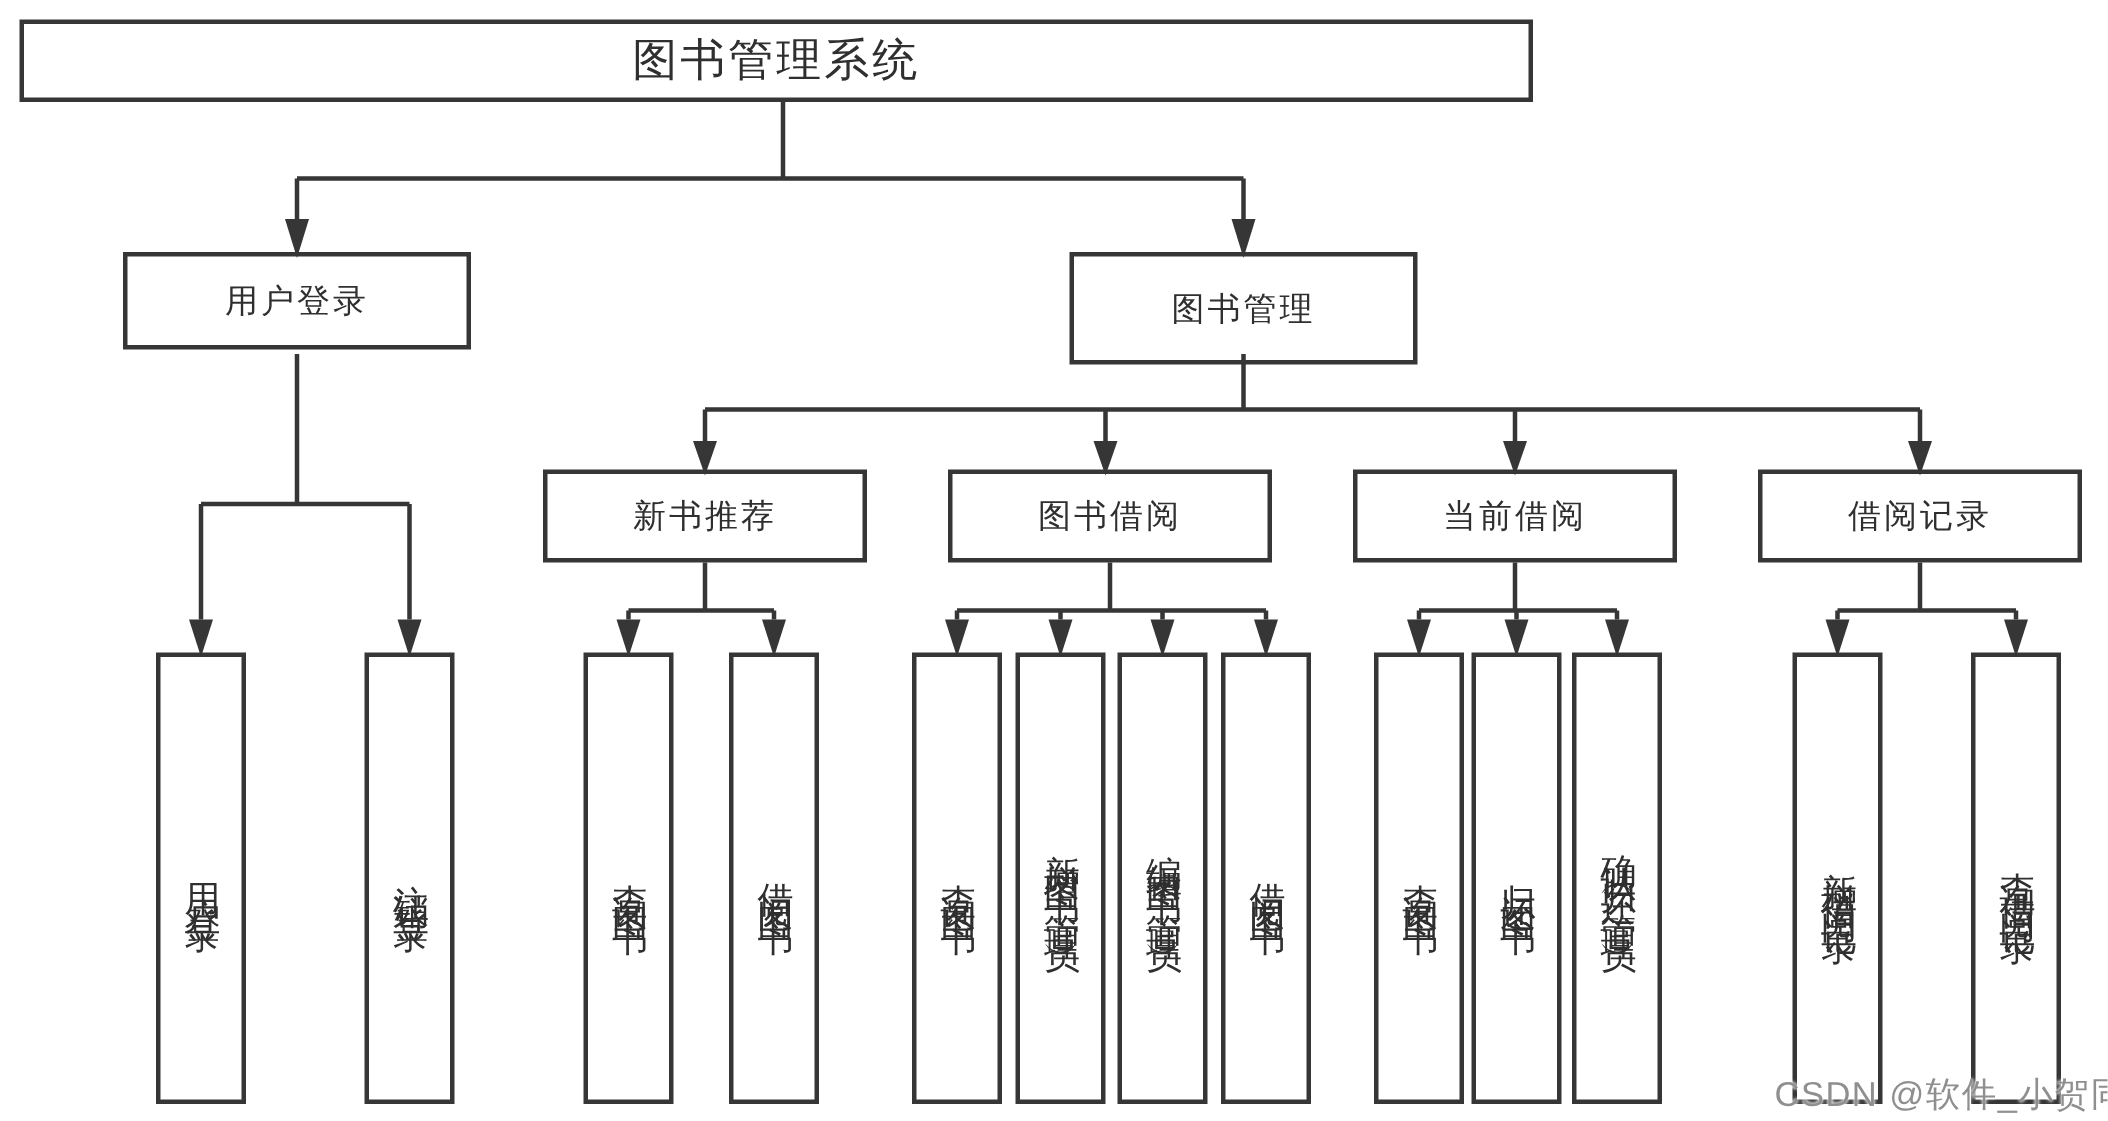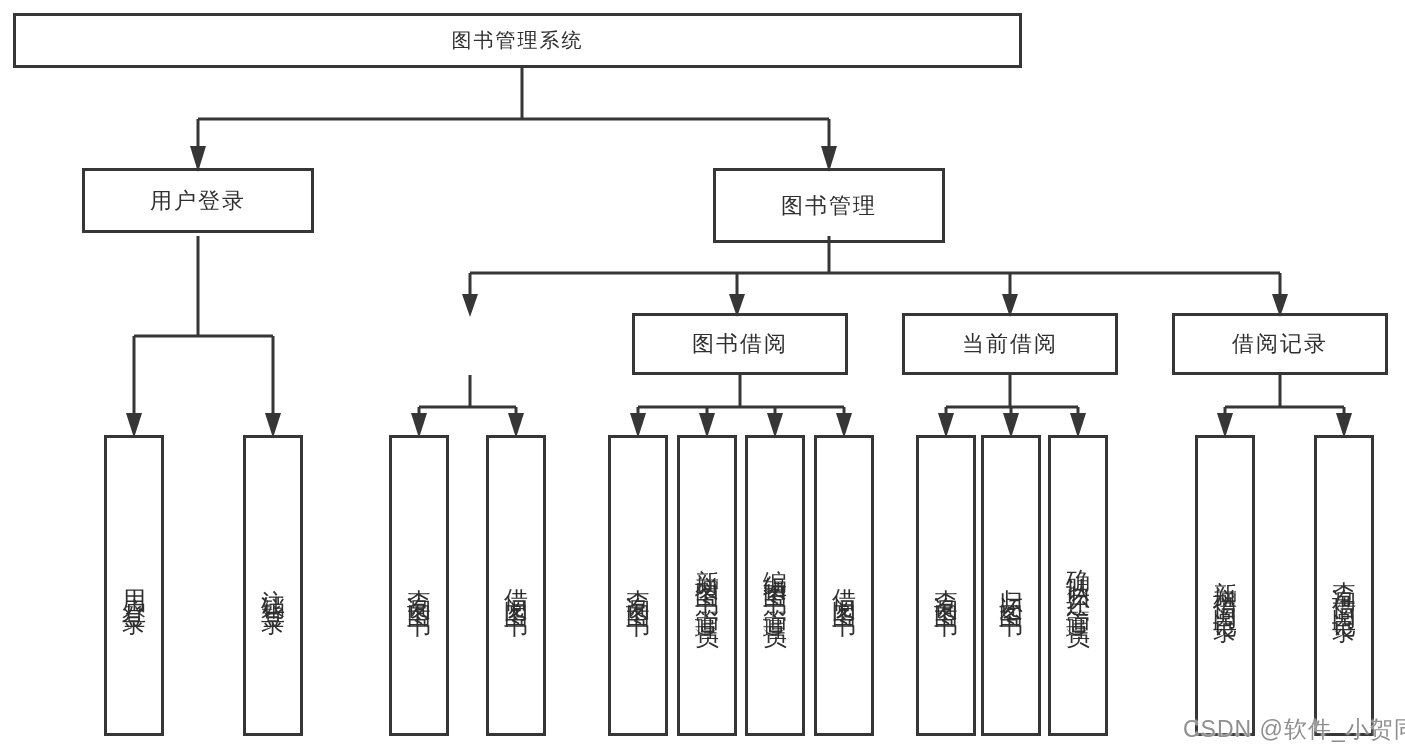--- a/index.html
+++ b/index.html
@@ -11,21 +11,21 @@
   }
   .stage{position:absolute;inset:0;width:1405px;height:747px;}
   svg.wires{position:absolute;left:0;top:0;z-index:3;pointer-events:none;}
   .node{
     position:absolute;box-sizing:border-box;
     background:#ffffff;border:3px solid #363636;
     display:flex;align-items:center;justify-content:center;
     z-index:2;
   }
   .hbox{font-size:22px;letter-spacing:2px;}
-  .root{font-size:20px;letter-spacing:2px;}
+  .root{font-size:30px;letter-spacing:2px;}
   .leaf{z-index:2;}
   .leaf .vtext{
     writing-mode:vertical-rl;text-orientation:mixed;
     font-size:24px;letter-spacing:8px;line-height:1;
     white-space:nowrap;
   }
   .watermark{
     position:absolute;left:1183px;top:714px;z-index:5;
     font-size:23px;color:#8f8f8f;letter-spacing:1px;
     text-shadow:0 0 3px #ffffff, 0 0 2px #ffffff;
@@ -84,20 +84,23 @@
     <span>图书管理系统</span>
   </div>
 
   <div class="node hbox" style="left:82px;top:168px;width:232px;height:65px;">
     <span>用户登录</span>
   </div>
   <div class="node hbox" style="left:713px;top:168px;width:232px;height:75px;">
     <span>图书管理</span>
   </div>
 
+  <div class="node hbox" style="left:362px;top:313px;width:216px;height:62px;">
+    <span>新书推荐</span>
+  </div>
   <div class="node hbox" style="left:632px;top:313px;width:216px;height:62px;">
     <span>图书借阅</span>
   </div>
   <div class="node hbox" style="left:902px;top:313px;width:216px;height:62px;">
     <span>当前借阅</span>
   </div>
   <div class="node hbox" style="left:1172px;top:313px;width:216px;height:62px;">
     <span>借阅记录</span>
   </div>
 

